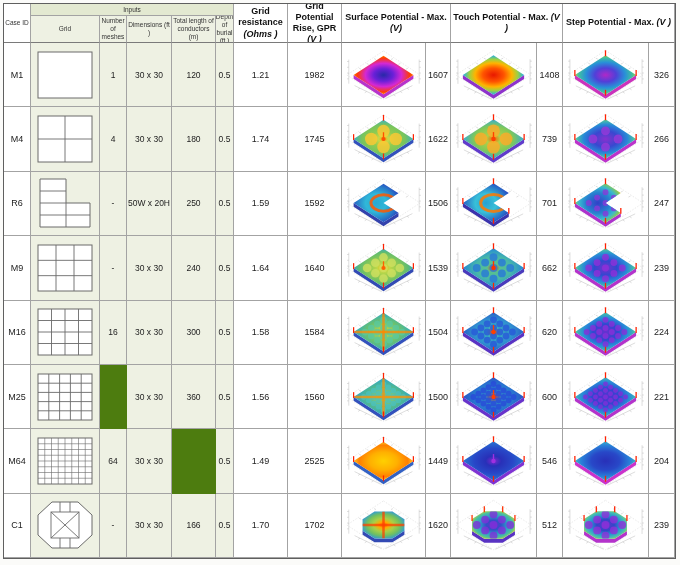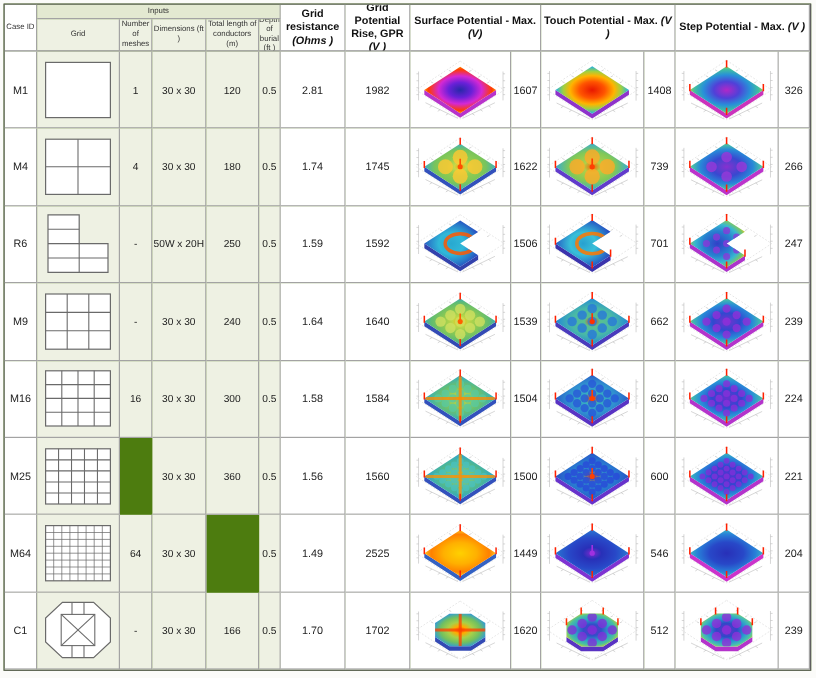--- a/index.html
+++ b/index.html
@@ -55,21 +55,21 @@
 <div class="c white caseid" style="grid-area: 3 / 1;">M1</div>
     <div class="c green plotcell" style="grid-area: 3 / 2;">
       <svg viewBox="0 0 64 54" width="64" height="54">
         <rect x="5" y="4" width="54" height="46" fill="#ffffff" stroke="#6a6a6a" stroke-width="1"></rect>
       </svg>
     </div>
     <div class="c green sm" style="grid-area: 3 / 3;">1</div>
     <div class="c green sm" style="grid-area: 3 / 4;">30 x 30</div>
     <div class="c green sm" style="grid-area: 3 / 5;">120</div>
     <div class="c green sm" style="grid-area: 3 / 6;">0.5</div>
-    <div class="c white val" style="grid-area: 3 / 7;">2.81</div>
+    <div class="c white val" style="grid-area: 3 / 7;">1.21</div>
     <div class="c white val" style="grid-area: 3 / 8;">1982</div>
     <div class="c white plotcell" style="grid-area: 3 / 9;">
       <svg viewBox="0 0 84 54" width="84" height="54">
         <defs>
           <radialGradient id="g0" cx="50%" cy="50%" r="58%">
             <stop offset="0%" stop-color="#2828a8"></stop>
             <stop offset="28%" stop-color="#6a20d8"></stop>
             <stop offset="52%" stop-color="#d428d4"></stop>
             <stop offset="76%" stop-color="#ff3c00"></stop>
             <stop offset="88%" stop-color="#ff9000"></stop>

